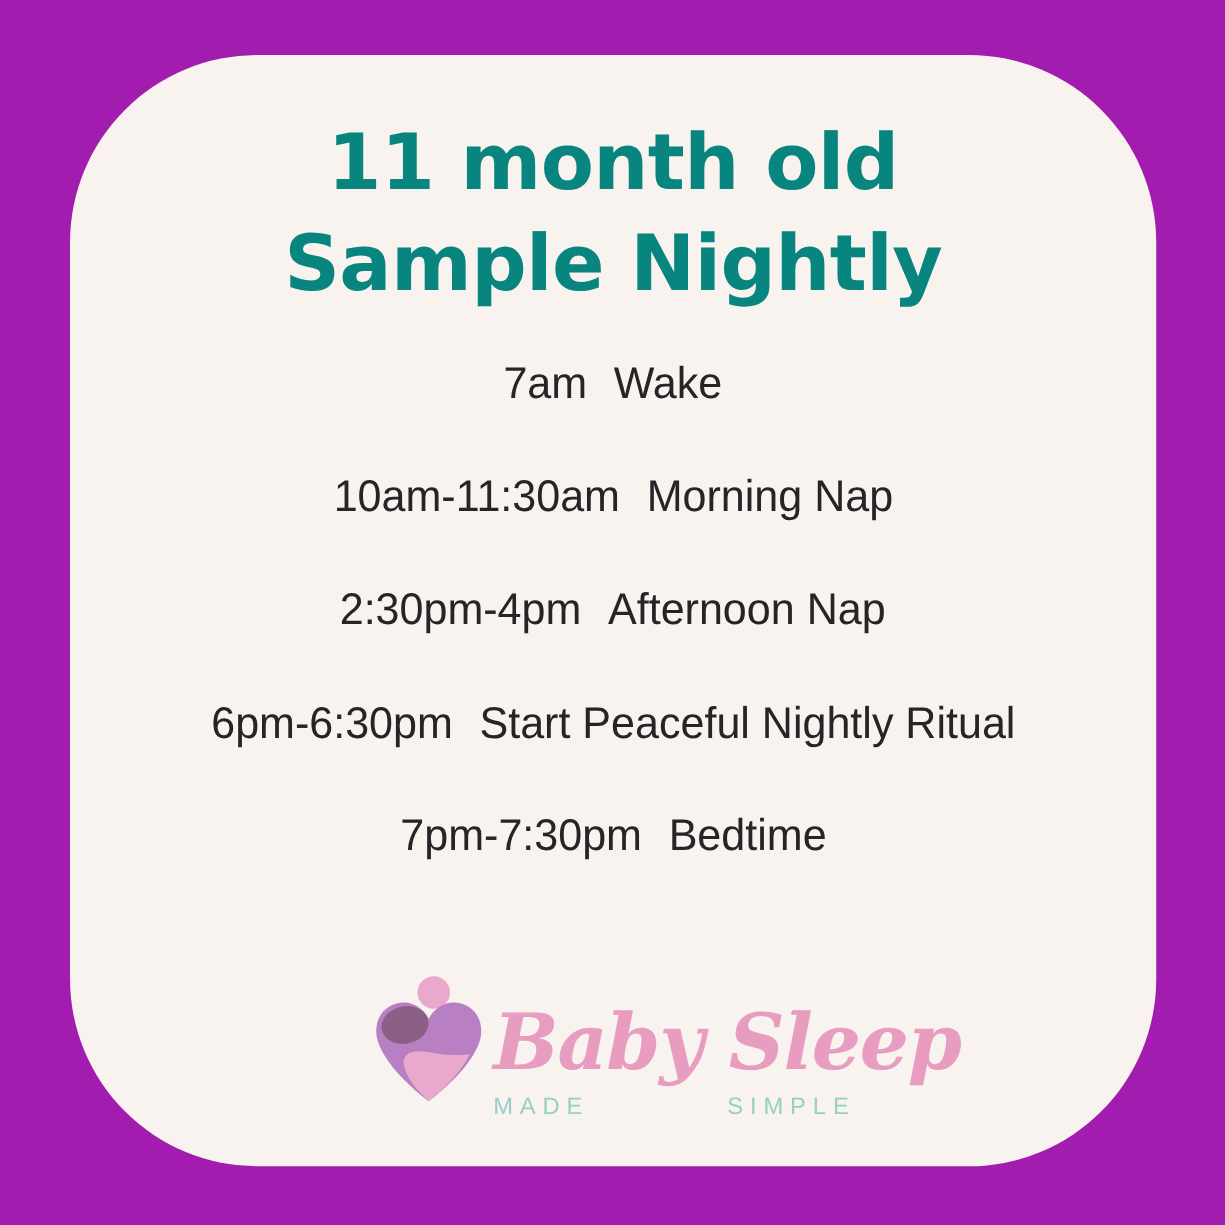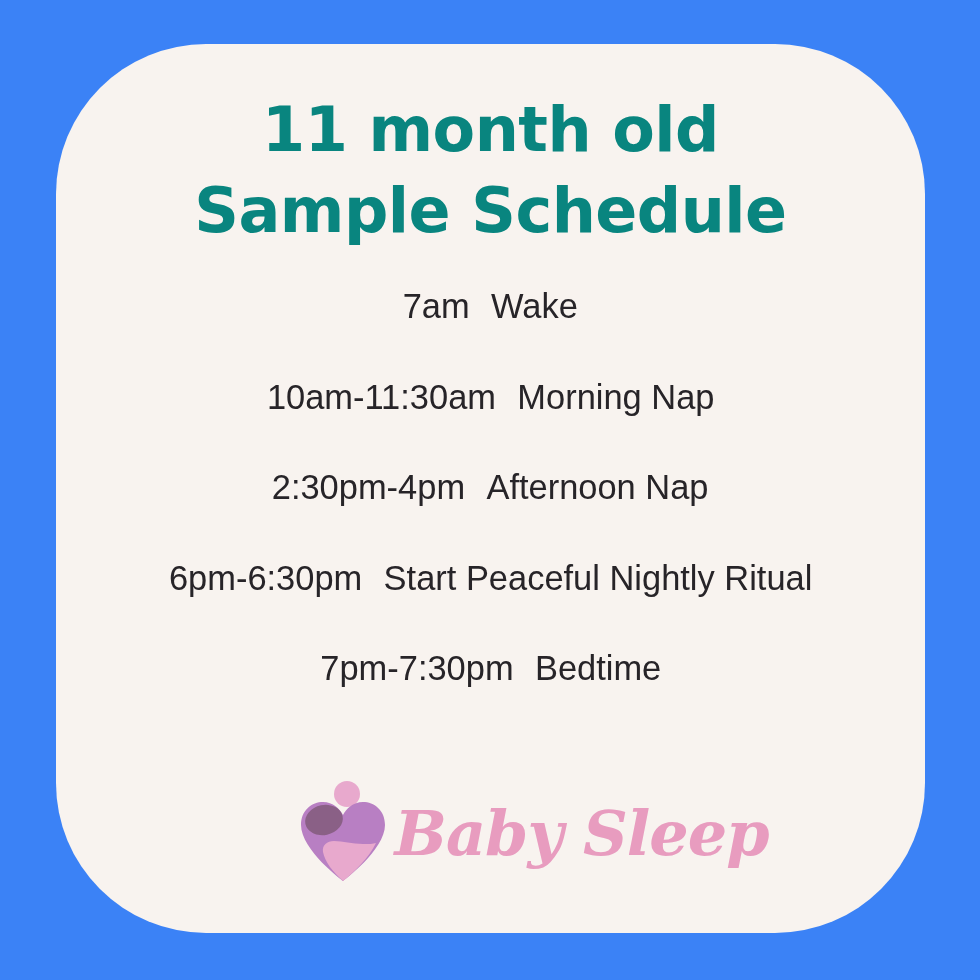--- a/index.html
+++ b/index.html
@@ -11,21 +11,21 @@
     height: 980px;
     overflow: hidden;
     font-family: "Liberation Sans", sans-serif;
     background: #e8abcc;
   }
 
   .canvas {
     position: relative;
     width: 980px;
     height: 980px;
-    background: #3b82f6;
+    background: #a21caf;
   }
 
   .card {
     position: absolute;
     left: 56px;
     top: 44px;
     width: 869px;
     height: 889px;
     background: #f8f3ef;
     border-radius: 150px;
@@ -121,21 +121,21 @@
 </style>
 </head>
 <body>
 
 <div class="canvas">
 
   <div class="card">
 
     <div class="title-block">
       <span class="title-line">11 month old</span>
-      <span class="title-line">Sample Schedule</span>
+      <span class="title-line">Sample Nightly</span>
     </div>
 
     <div class="schedule">
 
       <div class="schedule-row">
         <span class="sched-time">7am</span><span class="sched-gap"></span><span class="sched-label">Wake</span>
       </div>
 
       <div class="schedule-row">
         <span class="sched-time">10am-11:30am</span><span class="sched-gap"></span><span class="sched-label">Morning Nap</span>
@@ -163,18 +163,22 @@
 
         <path d="M46 101 C 46 101, 4 70, 4 45 C 4 30, 15 22, 26 22 C 36 22, 43 29, 46 35 C 49 29, 56 22, 66 22 C 77 22, 88 30, 88 45 C 88 70, 46 101, 46 101 Z" fill="#b87fc3"></path>
 
         <ellipse cx="27" cy="40" rx="19" ry="15" transform="rotate(-12 27 40)" fill="#8a6086"></ellipse>
 
         <path d="M46 101 C 36 92, 28 82, 26 72 C 25 65, 30 61, 37 61 C 46 61, 55 64, 66 64 C 72 64, 76 64, 79 63 C 72 78, 57 92, 46 101 Z" fill="#e8a9cd"></path>
       </svg>
 
       <div class="logo-type">
         <div class="logo-script">Baby Sleep</div>
+        <div class="logo-sub">
+          <span>MADE</span>
+          <span>SIMPLE</span>
+        </div>
       </div>
 
     </div>
 
   </div>
 </div>
 
 </body></html>

